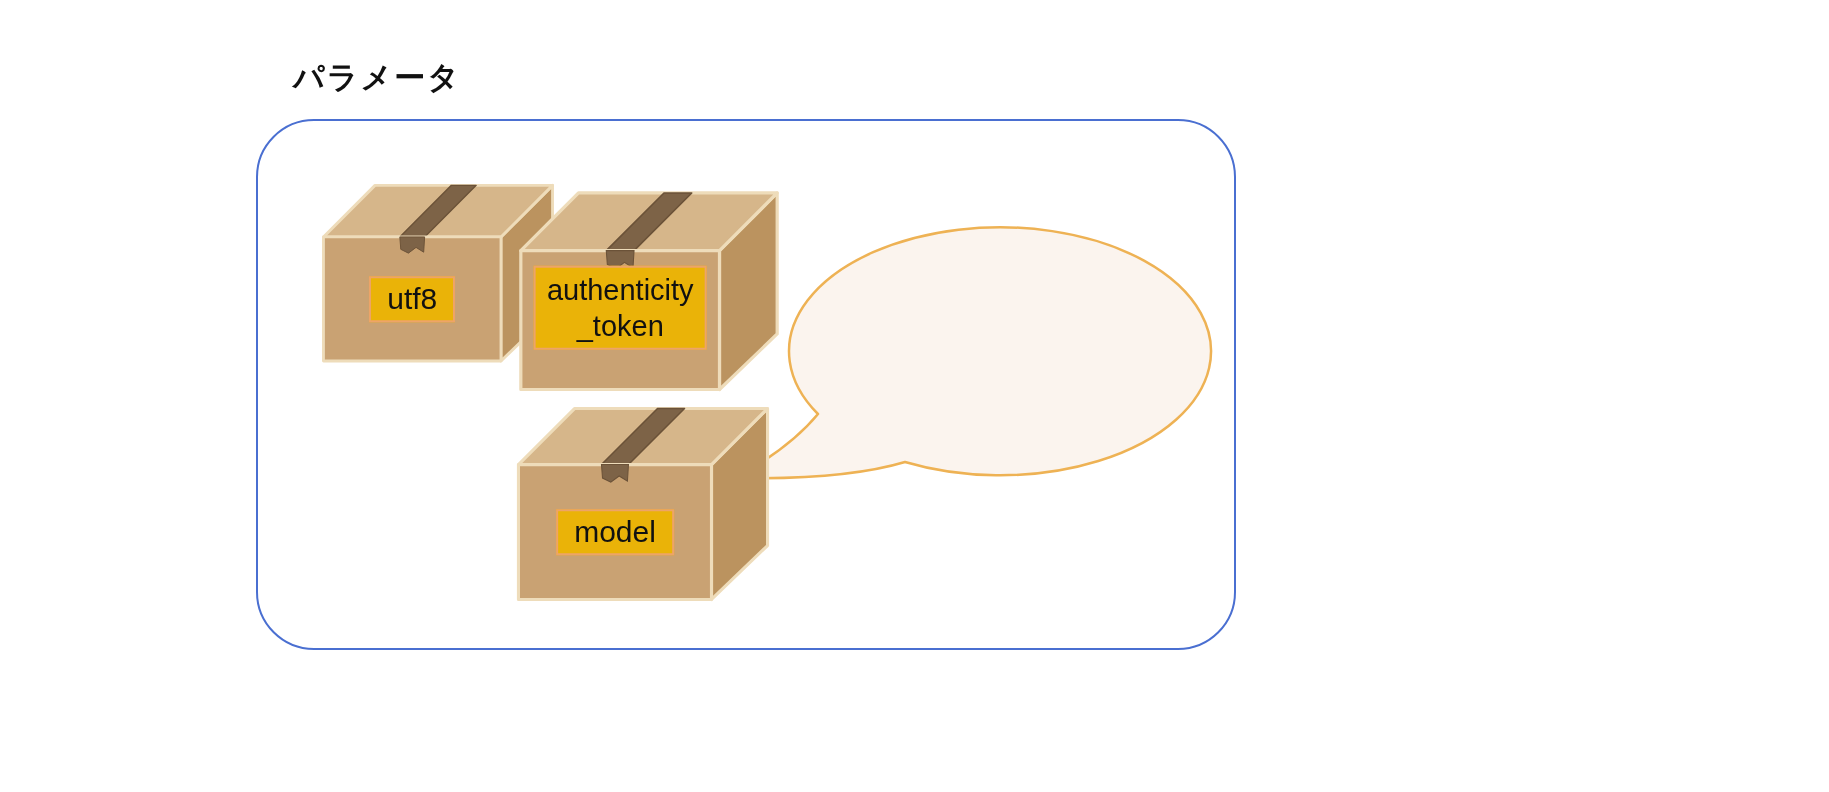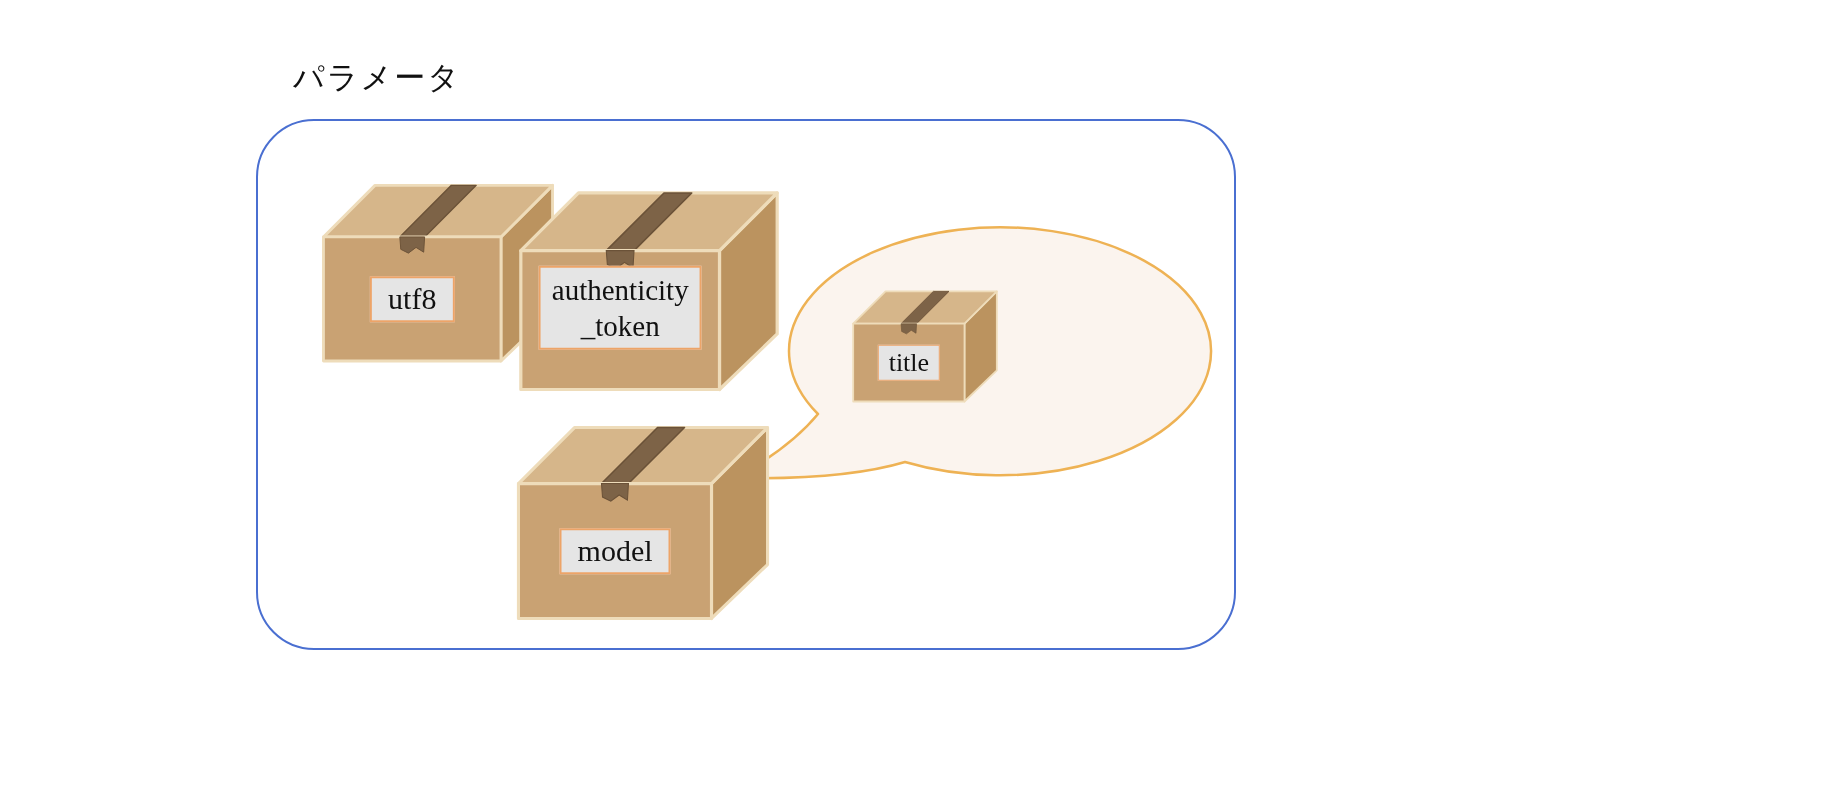--- a/index.html
+++ b/index.html
@@ -12,21 +12,21 @@
     background: #ffffff;
     font-family: "Liberation Sans", sans-serif;
     overflow: hidden;
   }
 
   .diagram-title {
     position: absolute;
     left: 293px;
     top: 57px;
     font-size: 31px;
-    font-weight: normal;
+    font-weight: bold;
     color: #111111;
     letter-spacing: 2px;
   }
 
   .param-rect {
     position: absolute;
     left: 256px;
     top: 119px;
     width: 980px;
     height: 531px;
@@ -44,35 +44,34 @@
   }
 
   .boxwrap { position: absolute; }
   .boxart { display: block; width: 100%; height: auto; }
 
   .boxlabel {
     position: absolute;
     left: 39.8%;
     top: 64.6%;
     transform: translate(-50%, -50%);
-    background: #e5e5e5;
+    background: #eab308;
     border: 2px solid var(--label-border, #eda468);
     padding: 2px 16px;
     font-size: 30px;
     color: #111111;
     white-space: pre-line;
     text-align: center;
     line-height: 1.25;
-    font-family: Liberation Serif, serif;
   }
 
   .box-utf8   { left: 312px;  top: 172px; width: 252px; }
   .box-auth   { left: 508px;  top: 178px; width: 282px; }
   .box-commit { left: 296px;  top: 388px; width: 254px; }
-  .box-model  { left: 506px;  top: 413px; width: 274px; }
+  .box-model  { left: 506px;  top: 394px; width: 274px; }
   .box-title  { left: 846px;  top: 283px; width: 158px; }
   .box-body   { left: 1014px; top: 299px; width: 158px; }
 
   .box-auth .boxlabel { font-size: 29px; top: 59%; padding: 4px 11px; }
   .small .boxlabel { font-size: 26px; padding: 1px 10px; border-width: 1.5px; }
 
   .defs-svg { position: absolute; width: 0; height: 0; overflow: hidden; }
 </style>
 </head>
 <body>
@@ -113,21 +112,15 @@
   </div>
 
 
   <div class="boxwrap box-model">
     <svg class="boxart" viewBox="0 0 264 206">
         <use href="#box3d"></use>
       </svg>
     <div class="boxlabel">model</div>
   </div>
 
-  <div class="boxwrap small box-title">
-    <svg class="boxart" viewBox="0 0 264 206">
-        <use href="#box3d"></use>
-      </svg>
-    <div class="boxlabel">title</div>
-  </div>
 
 
 </div>
 
 </body></html>

